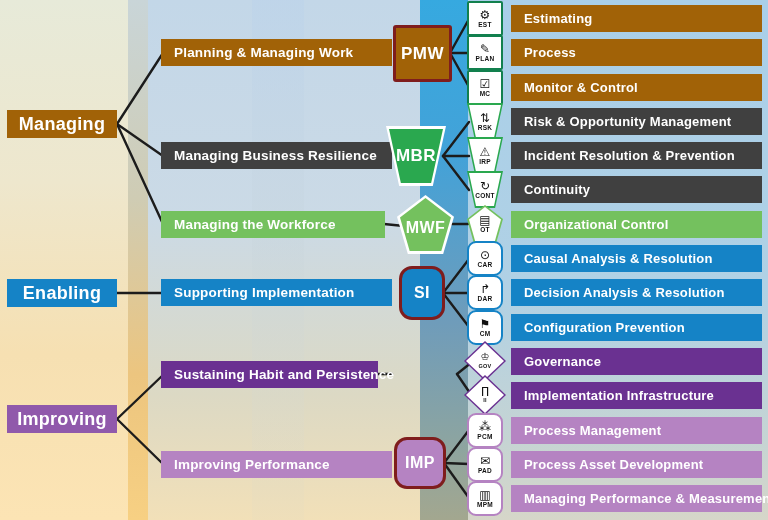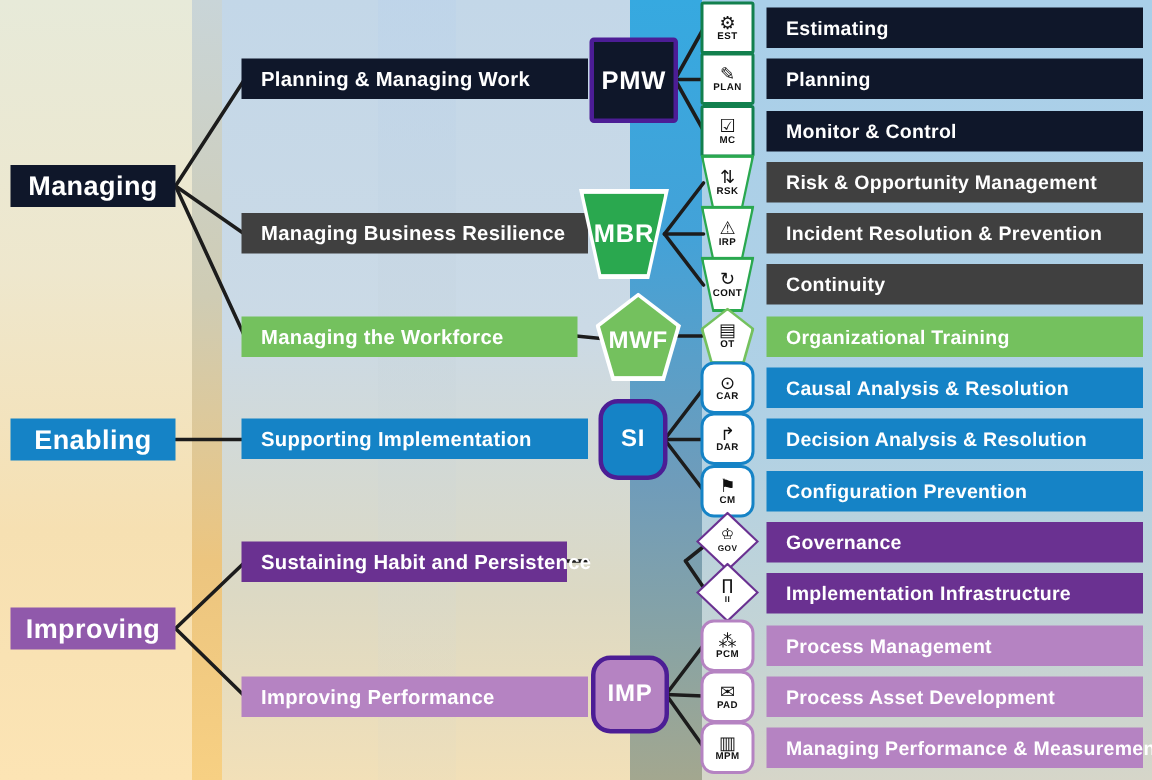--- a/index.html
+++ b/index.html
@@ -35,30 +35,30 @@
   .midbar{
     position:absolute;left:161px;width:231px;height:27px;z-index:2;
     display:flex;align-items:center;box-sizing:border-box;padding-left:13px;
     color:#fff;font-weight:bold;font-size:13.5px;letter-spacing:.2px;white-space:nowrap;
   }
   .bar{
     position:absolute;left:511px;width:251px;height:27px;z-index:2;
     display:flex;align-items:center;box-sizing:border-box;padding-left:13px;
     color:#fff;font-weight:bold;font-size:13px;letter-spacing:.2px;white-space:nowrap;
   }
-  .g1{background:#0f172a}.g2{background:#404040}.g3{background:#74c15e}
+  .g1{background:#a16207}.g2{background:#404040}.g3{background:#74c15e}
   .b1{background:#1583c6}.p1{background:#6a3191}.p2{background:#b583c2}
   .catp{background:#9059ab}
 
   
   .badge{
     position:absolute;z-index:3;display:flex;align-items:center;justify-content:center;
     color:#fff;font-weight:bold;font-size:17px;letter-spacing:.5px;
   }
-  .badge.sq{border:3px solid #4c1d95;border-radius:3px;box-sizing:border-box;}
+  .badge.sq{border:3px solid #7f1d1d;border-radius:3px;box-sizing:border-box;}
   .shape{position:absolute;inset:0;}
   .shape.inner{inset:3px;}
   .clip-trap{clip-path:polygon(0% 0%,100% 0%,78% 100%,22% 100%);}
   .clip-pent{clip-path:polygon(50% 0%,100% 37%,81% 100%,19% 100%,0% 37%);}
   .clip-diam{clip-path:polygon(50% 0%,100% 50%,50% 100%,0% 50%);}
   .badge span{position:relative;z-index:2;}
 
   
   .ibox{
     position:absolute;left:467px;width:36px;height:35px;z-index:3;
@@ -179,21 +179,21 @@
   </div>
   <div class="bar g1" style="top:5px">
       <span>Estimating</span>
     </div>
 
   <div class="ibox bsq" style="top:35px">
     <span class="glyph">✎</span>
     <span class="abbr">PLAN</span>
   </div>
   <div class="bar g1" style="top:39px">
-      <span>Planning</span>
+      <span>Process</span>
     </div>
 
   <div class="ibox bsq" style="top:70px">
     <span class="glyph">☑</span>
     <span class="abbr">MC</span>
   </div>
   <div class="bar g1" style="top:74px">
       <span>Monitor &amp; Control</span>
     </div>
 
@@ -227,21 +227,21 @@
       <span>Continuity</span>
     </div>
 
   <div class="ibox shaped" style="top:205px;height:38px">
     <div class="shape clip-pent" style="background:#74c15e"></div>
     <div class="shape inner clip-pent"></div>
     <span class="glyph">▤</span>
     <span class="abbr">OT</span>
   </div>
   <div class="bar g3" style="top:211px">
-      <span>Organizational Training</span>
+      <span>Organizational Control</span>
     </div>
 
   <div class="ibox brnd-b" style="top:241px">
     <span class="glyph">⊙</span>
     <span class="abbr">CAR</span>
   </div>
   <div class="bar b1" style="top:245px">
       <span>Causal Analysis &amp; Resolution</span>
     </div>
 

